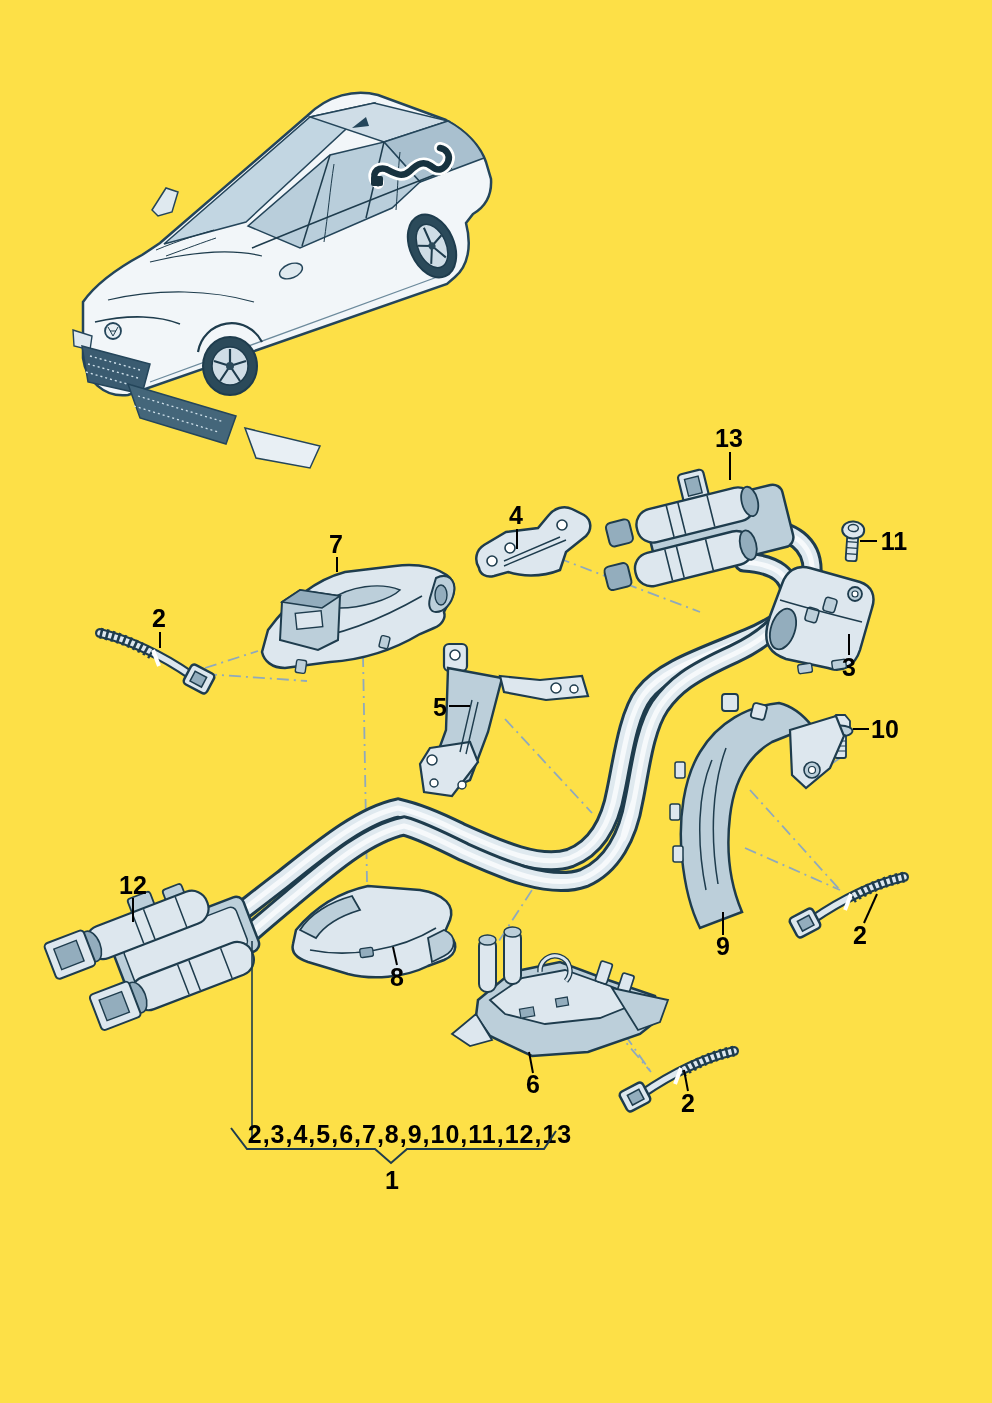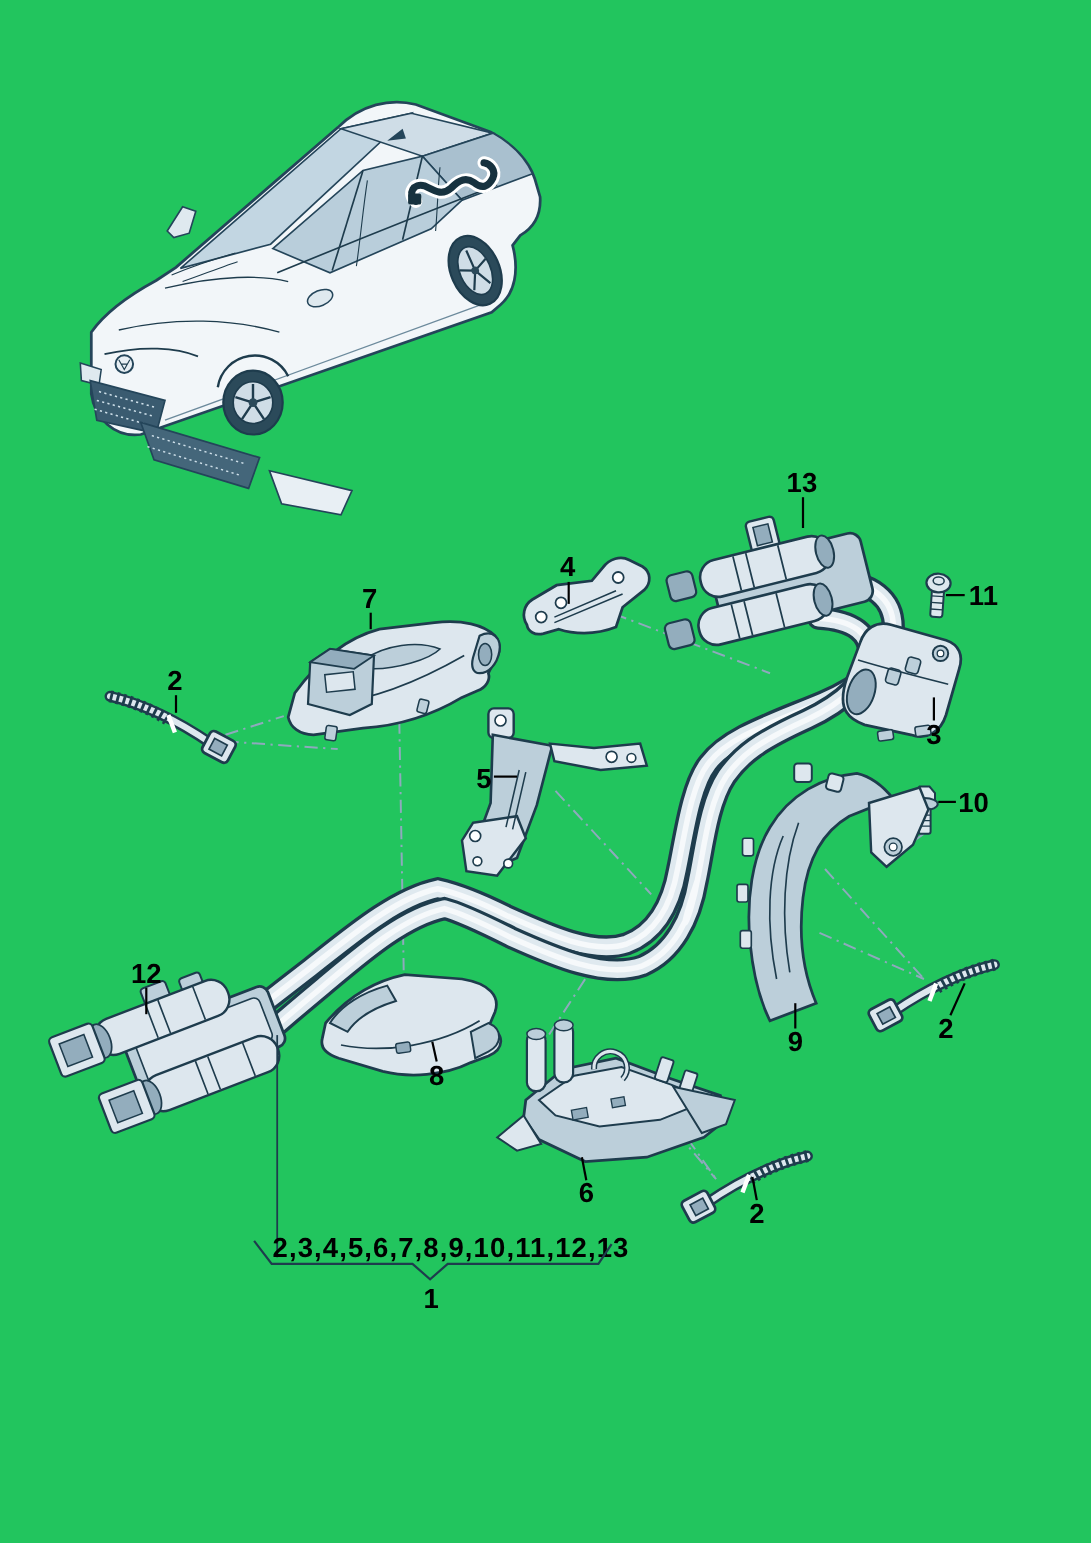--- a/index.html
+++ b/index.html
@@ -1,16 +1,16 @@
 <!DOCTYPE html>
 <html><head>
 <meta charset="utf-8">
 <style>
   html,body{margin:0;padding:0;background:#ffffff;}
-  .stage{position:relative;width:992px;height:1403px;background:#22c55e;overflow:hidden;
+  .stage{position:relative;width:992px;height:1403px;background:#fde047;overflow:hidden;
          font-family:"Liberation Sans",sans-serif;}
   svg{position:absolute;left:0;top:0;}
   .callout{font-family:"Liberation Sans",sans-serif;font-weight:700;font-size:25px;fill:#000;}
   .footer-list{font-family:"Liberation Sans",sans-serif;font-weight:700;font-size:25px;fill:#000;}
   .ln{stroke:#1e3c4d;fill:none;}
   .leader{stroke:#8fa9bd;stroke-width:1.8;fill:none;stroke-dasharray:12 5 2 5;}
   .clout{stroke:#000;stroke-width:2;fill:none;}
 </style>
 </head>
 <body>

